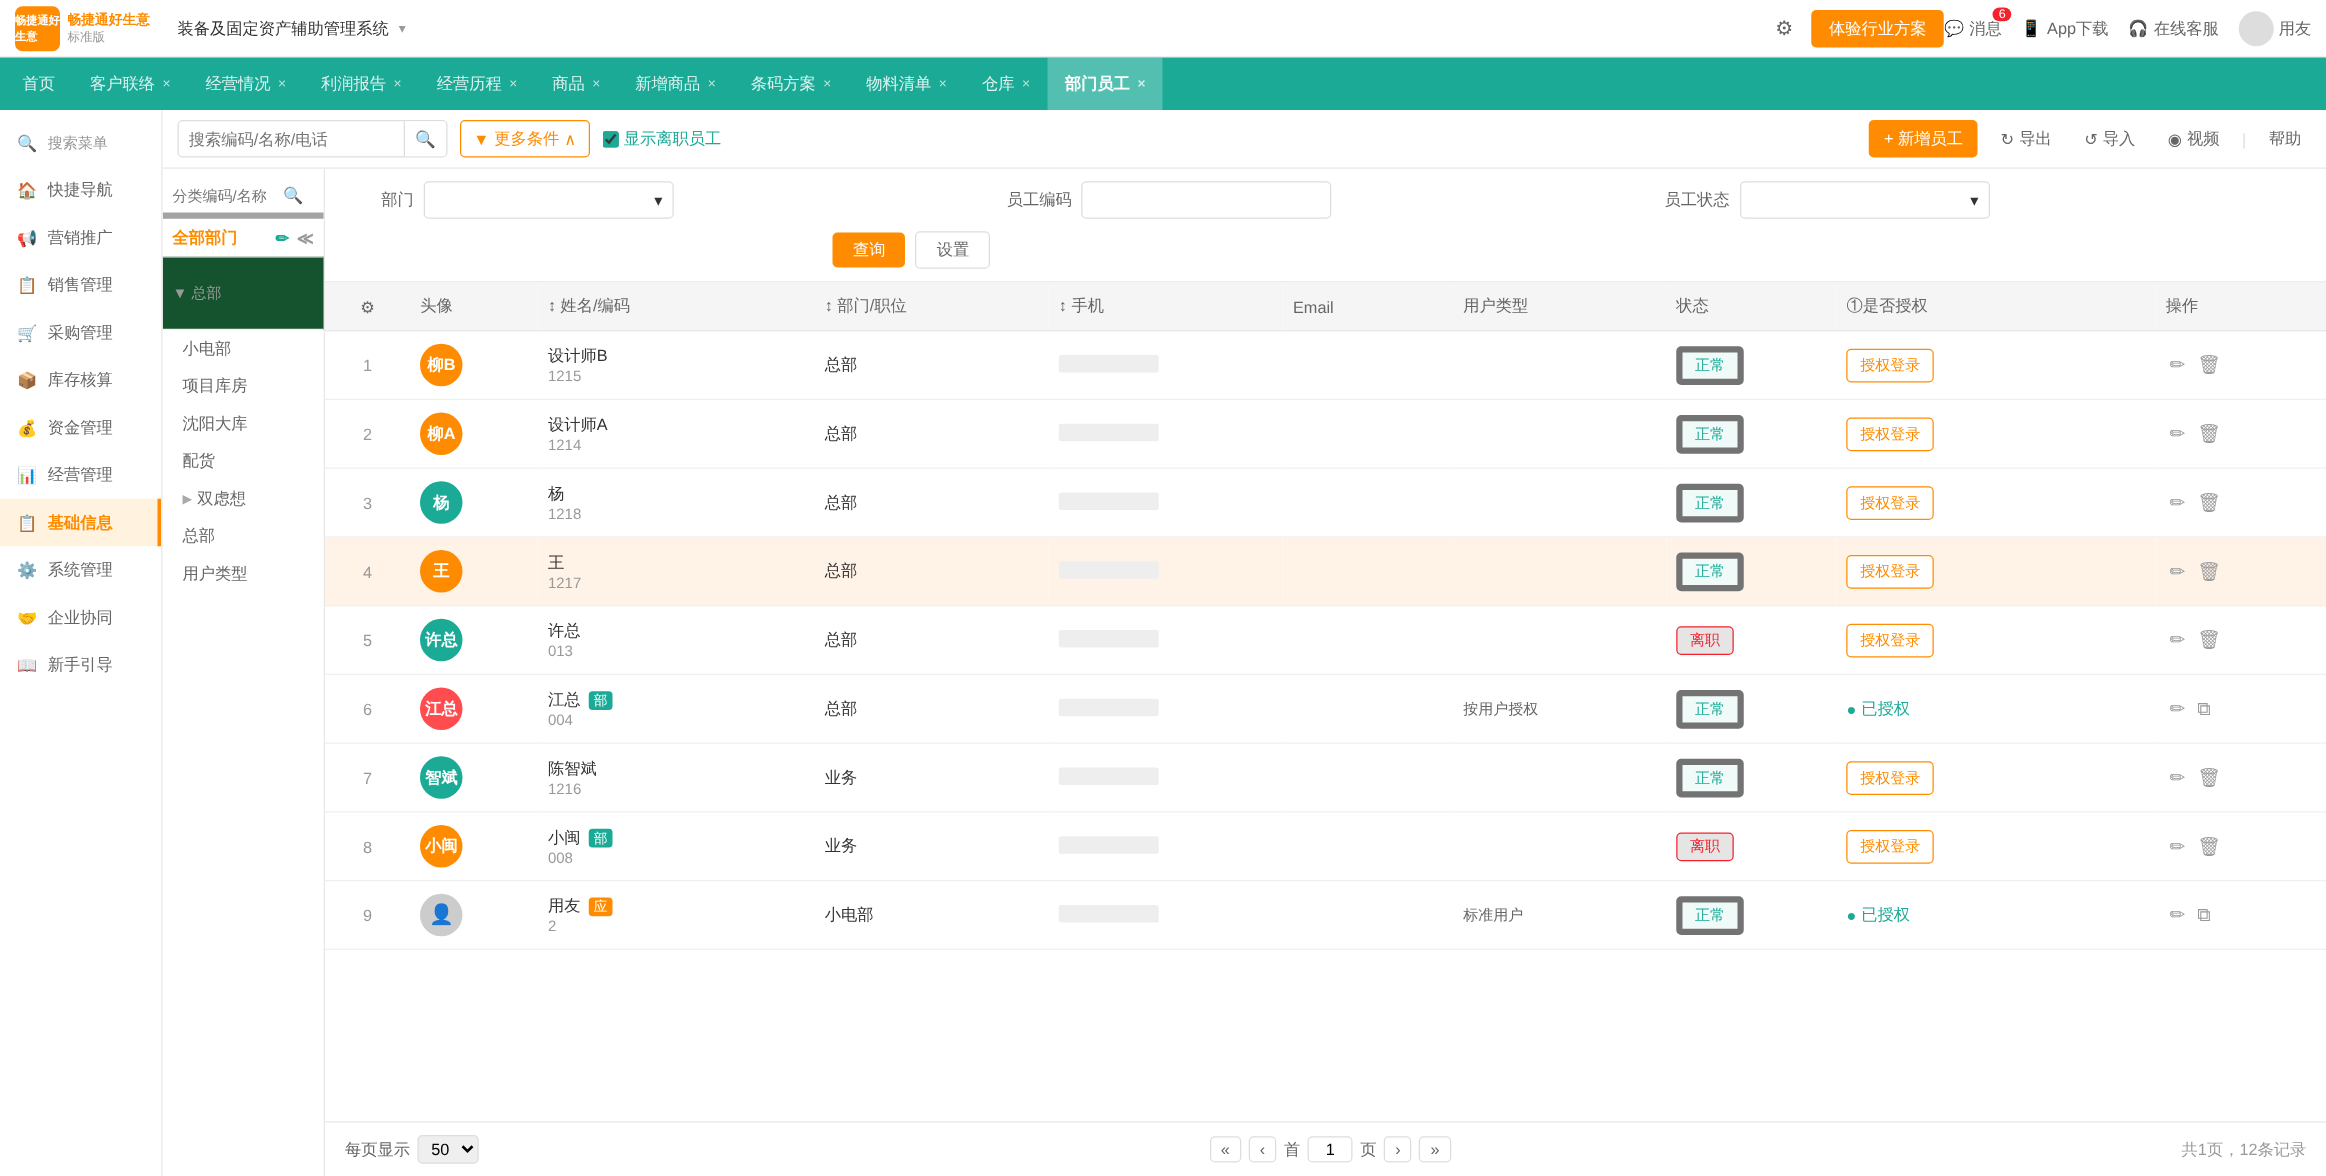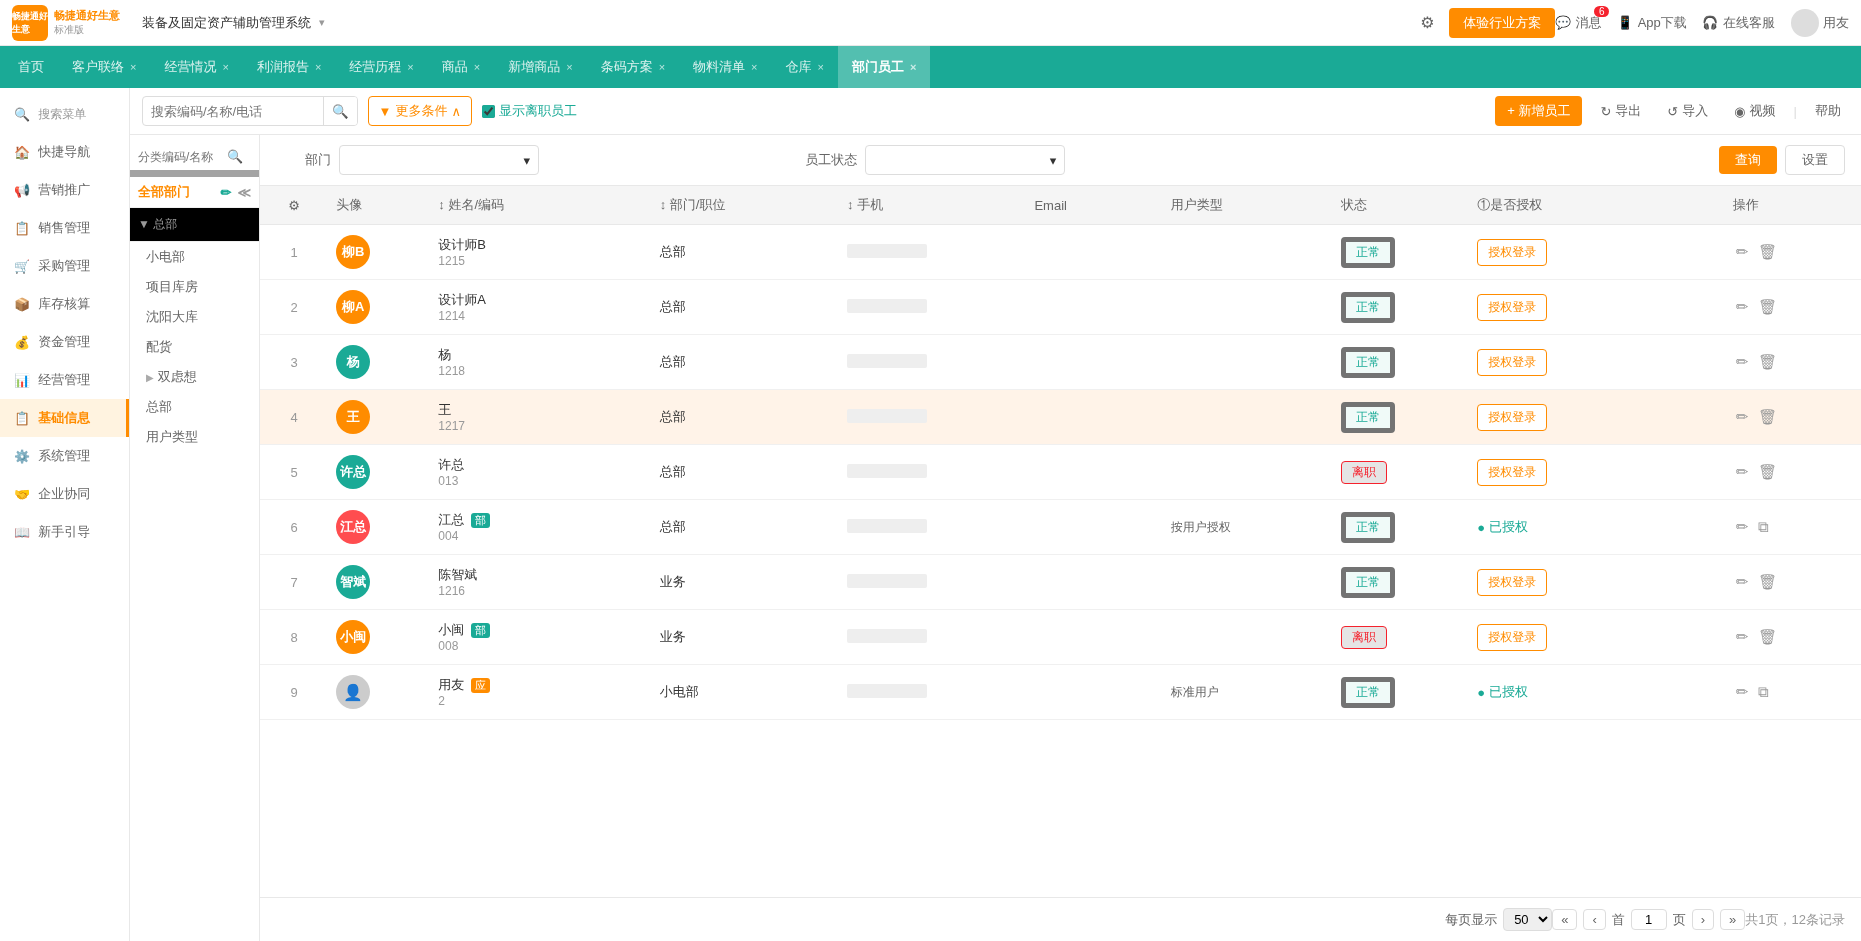--- a/index.html
+++ b/index.html
@@ -46,27 +46,27 @@
     .spacer { flex: 1; }
     .add-btn { background: #ff8c00; color: #fff; border: none; border-radius: 4px; padding: 6px 12px; font-size: 13px; cursor: pointer; display: flex; align-items: center; gap: 4px; height: 30px; }
     .action-btn { display: flex; align-items: center; gap: 4px; color: #666; font-size: 13px; cursor: pointer; padding: 4px 8px; }
     .sep { color: #ddd; }
 
     
     .content-area { display: flex; flex: 1; overflow: hidden; }
 
     
     .dept-tree { width: 130px; background: #fff; border-right: 1px solid #e8e8e8; padding: 8px 0; overflow-y: auto; flex-shrink: 0; }
-    .dept-search { display: flex; align-items: center; border-bottom: 7px solid #a3a3a3; padding: 6px 8px; gap: 4px; }
+    .dept-search { display: flex; align-items: center; border-bottom: 5px solid #a3a3a3; padding: 6px 8px; gap: 4px; }
     .dept-search input { border: none; outline: none; font-size: 12px; width: 80px; color: #999; }
     .dept-header { display: flex; align-items: center; justify-content: space-between; padding: 6px 8px; color: #ff8c00; font-size: 13px; font-weight: bold; }
     .dept-header-icons { display: flex; gap: 6px; }
     .dept-item { padding: 6px 8px 6px 16px; font-size: 13px; color: #666; cursor: pointer; display: flex; align-items: center; gap: 4px; }
     .dept-item .arrow { font-size: 10px; color: #aaa; }
-    .dept-section { padding: 8px 8px; font-size: 12px; color: #999; background: #000000; border-top: 1px solid #f0f0f0; border-bottom: 1px solid #f0f0f0; }
+    .dept-section { padding: 20px 8px; font-size: 12px; color: #999; background: #14532d; border-top: 1px solid #f0f0f0; border-bottom: 1px solid #f0f0f0; }
 
     
     .table-area { flex: 1; display: flex; flex-direction: column; overflow: hidden; background: #fff; }
 
     
     .filter-bar { background: #fff; padding: 10px 16px; border-bottom: 1px solid #e8e8e8; display: grid; grid-template-columns: 1fr 1fr 1fr; gap: 10px; align-items: center; }
     .filter-row { display: flex; align-items: center; gap: 8px; }
     .filter-label { color: #666; font-size: 13px; white-space: nowrap; min-width: 55px; text-align: right; }
     .filter-select { border: 1px solid #ddd; border-radius: 4px; padding: 4px 8px; font-size: 13px; color: #333; height: 30px; background: #fff; width: 200px; display: flex; align-items: center; justify-content: space-between; cursor: pointer; }
     .filter-input { border: 1px solid #ddd; border-radius: 4px; padding: 4px 8px; font-size: 13px; color: #333; height: 30px; width: 200px; outline: none; }
@@ -92,21 +92,21 @@
     .authorized-dot::before { content: '●'; color: #1aaa96; }
     .user-type-tag { color: #666; font-size: 12px; }
     .blurred-text { color: #ccc; background: #eee; border-radius: 2px; display: inline-block; width: 80px; height: 14px; }
     .dept-badge { display: inline-block; background: #1aaa96; color: #fff; border-radius: 3px; font-size: 11px; padding: 0 4px; margin-left: 3px; }
     .app-badge { display: inline-block; background: #ff8c00; color: #fff; border-radius: 3px; font-size: 11px; padding: 0 4px; margin-left: 3px; }
     .op-btn { color: #999; cursor: pointer; font-size: 15px; margin: 0 3px; }
     .row-num { color: #999; font-size: 13px; }
     .default-avatar { width: 34px; height: 34px; border-radius: 50%; background: #ccc; display: flex; align-items: center; justify-content: center; color: #fff; font-size: 16px; }
 
     
-    .pagination { display: flex; align-items: center; justify-content: flex-end; padding: 10px 16px; background: #fff; border-top: 1px solid #e8e8e8; }
+    .pagination { display: flex; align-items: center; justify-content: space-between; padding: 10px 16px; background: #fff; border-top: 1px solid #e8e8e8; }
     .page-size { display: flex; align-items: center; gap: 6px; color: #666; font-size: 13px; }
     .page-size-select { border: 1px solid #ddd; border-radius: 4px; padding: 2px 6px; font-size: 13px; }
     .page-nav { display: flex; align-items: center; gap: 6px; color: #666; font-size: 13px; }
     .page-btn { border: 1px solid #ddd; background: #fff; border-radius: 4px; padding: 2px 8px; cursor: pointer; color: #666; font-size: 13px; }
     .page-input { border: 1px solid #ddd; border-radius: 4px; width: 36px; text-align: center; font-size: 13px; padding: 2px 4px; }
     .total-info { color: #999; font-size: 13px; }
   </style>
 </head>
 <body>
 
@@ -323,20 +323,24 @@
 
       <div class="table-area">
 
         <div class="filter-bar">
           <div class="filter-row">
             <span class="filter-label">部门</span>
             <div class="filter-select">
               <span></span>
               <span>▾</span>
             </div>
+          </div>
+          <div class="filter-row">
+            <span class="filter-label">员工编码</span>
+            <input class="filter-input" type="text" style="">
           </div>
           <div class="filter-row">
             <span class="filter-label">员工状态</span>
             <div class="filter-select">
               <span></span>
               <span>▾</span>
             </div>
           </div>
           <div class="filter-actions">
             <button class="query-btn">查询</button>

